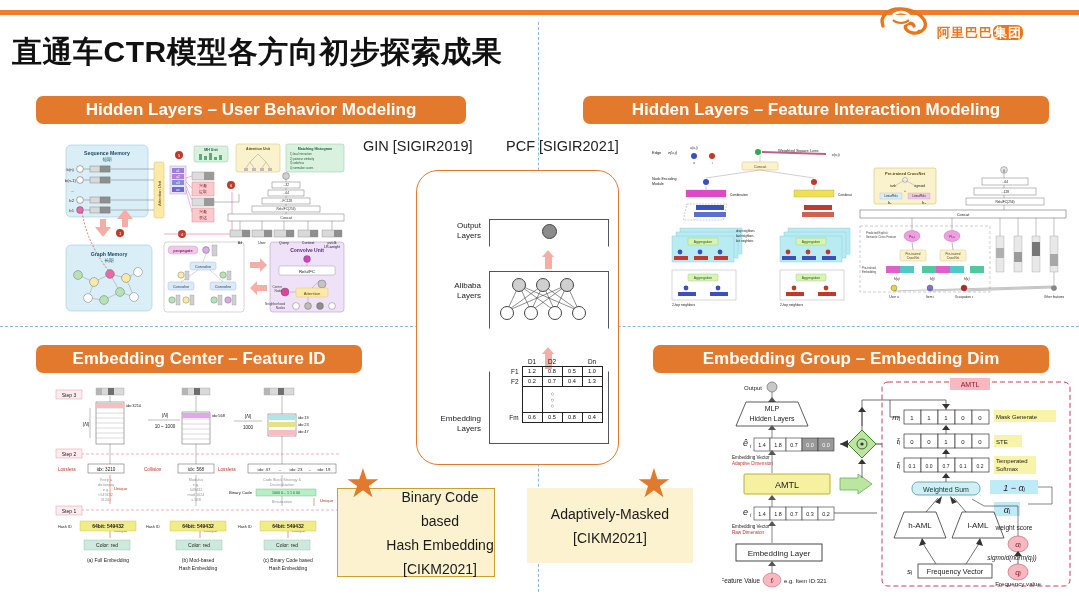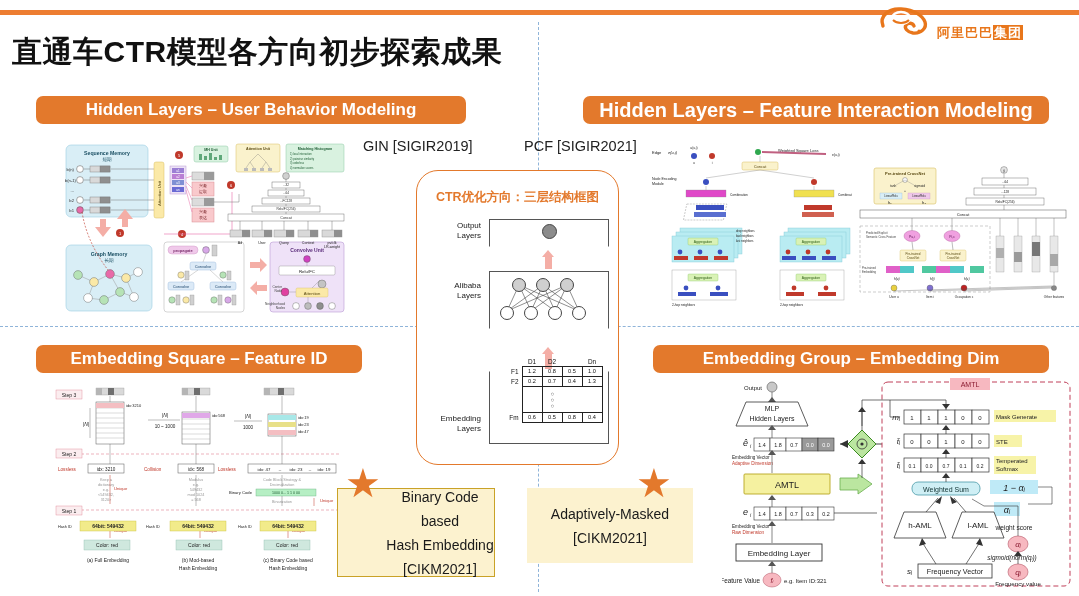--- a/index.html
+++ b/index.html
@@ -26,21 +26,21 @@
     position:absolute; left:64px; top:3px;
     font-size:21px; font-weight:bold; letter-spacing:-0.3px;
     color:#E8761B; white-space:nowrap;
   }
   #logo .logo-en .grp{ color:#8a8a8a; font-weight:normal; }
   #logo .logo-cn{
     position:absolute; left:66px; top:24px;
     font-size:13px; font-weight:bold; color:#E8761B; letter-spacing:1px;
     white-space:nowrap;
   }
-  #logo .logo-cn .boxed{ background:#E8761B; color:#fff; padding:0 1px;}
+  #logo .logo-cn .boxed{ background:#E8761B; color:#fff; padding:0 1px;border-radius:6px;}
 
   
   #page-title{
     position:absolute; left:12px; top:32px;
     font-size:30px; font-weight:bold; color:#111;
     letter-spacing:0.5px; white-space:nowrap;
   }
 
   
   .divider-v{
@@ -61,30 +61,30 @@
     position:absolute;
     background:#E3792C;
     color:#ffffff;
     font-weight:bold;
     border-radius:7px;
     display:flex; align-items:center; justify-content:center;
     text-align:left;
     white-space:nowrap;
   }
   #pill-ub   { left:36px;  top:96px;  width:430px; height:28px; font-size:17px;}
-  #pill-fi   { left:583px; top:96px;  width:466px; height:28px; font-size:20px;}
+  #pill-fi   { left:583px; top:96px;  width:466px; height:28px; font-size:17px;}
   #pill-fid  { left:36px;  top:345px; width:326px; height:28px; font-size:17px;}
   #pill-edim { left:653px; top:345px; width:396px; height:28px; font-size:17px;}
 
   
   .paper-label{
     position:absolute; font-size:14.5px; color:#222; white-space:nowrap;
   }
   #lbl-gin{ left:363px; top:138px;text-align:center; }
-  #lbl-pcf{ left:524px; top:138px; }
+  #lbl-pcf{ left:506px; top:138px; }
 
   
   #center-card{
     position:absolute; left:416px; top:170px; width:203px; height:295px;
     border:1.6px solid #E3792C; border-radius:22px; background:#ffffff;
     z-index:6;
   }
   #center-card .card-title{
     position:absolute; left:0; top:18px; width:100%;
     text-align:center; font-size:12.5px; font-weight:bold; color:#E3792C;
@@ -195,21 +195,21 @@
 </div>
 
 <div id="page-title">直通车CTR模型各方向初步探索成果</div>
 
 <div class="divider-v"></div>
 <div class="divider-h-left"></div>
 <div class="divider-h-right"></div>
 
 <div class="pill" id="pill-ub">Hidden Layers – User Behavior Modeling</div>
 <div class="pill" id="pill-fi">Hidden Layers – Feature Interaction Modeling</div>
-<div class="pill" id="pill-fid">Embedding Square – Feature ID</div>
+<div class="pill" id="pill-fid">Embedding Center – Feature ID</div>
 <div class="pill" id="pill-edim">Embedding Group – Embedding Dim</div>
 
 <div class="paper-label" id="lbl-gin">GIN [SIGIR2019]</div>
 <div class="paper-label" id="lbl-pcf">PCF [SIGIR2021]</div>
 
 <div class="fig" style="left:64px; top:142px; width:282px; height:172px;">
 <svg width="282" height="172" viewBox="0 0 282 172">
 
   <rect x="2" y="3" width="82" height="72" rx="5" fill="#D9EEF6" stroke="#9ccfe2" stroke-width="0.6"></rect>
   <text x="43" y="13" font-size="5.2" fill="#1a4f63" text-anchor="middle" font-weight="bold">Sequence Memory</text>
@@ -683,21 +683,20 @@
   <text x="202" y="148" font-size="3.2" fill="#222" text-anchor="middle">Other features</text>
   <g stroke="#555" stroke-width="0.35" fill="none">
     <line x1="42" y1="141" x2="200" y2="136"></line>
     <line x1="78" y1="141" x2="200" y2="137"></line>
     <line x1="112" y1="141" x2="200" y2="138"></line>
   </g>
 </svg>
 </div>
 
 <div id="center-card">
-  <div class="card-title">CTR优化方向：三层结构框图</div>
 
   <div class="layer-label" id="lab-output">
     <span>Output</span><br><span>Layers</span>
   </div>
   <div class="layer-label" id="lab-hidden">
     <span>Alibaba</span><br><span>Layers</span>
   </div>
   <div class="layer-label" id="lab-embed">
     <span>Embedding</span><br><span>Layers</span>
   </div>

